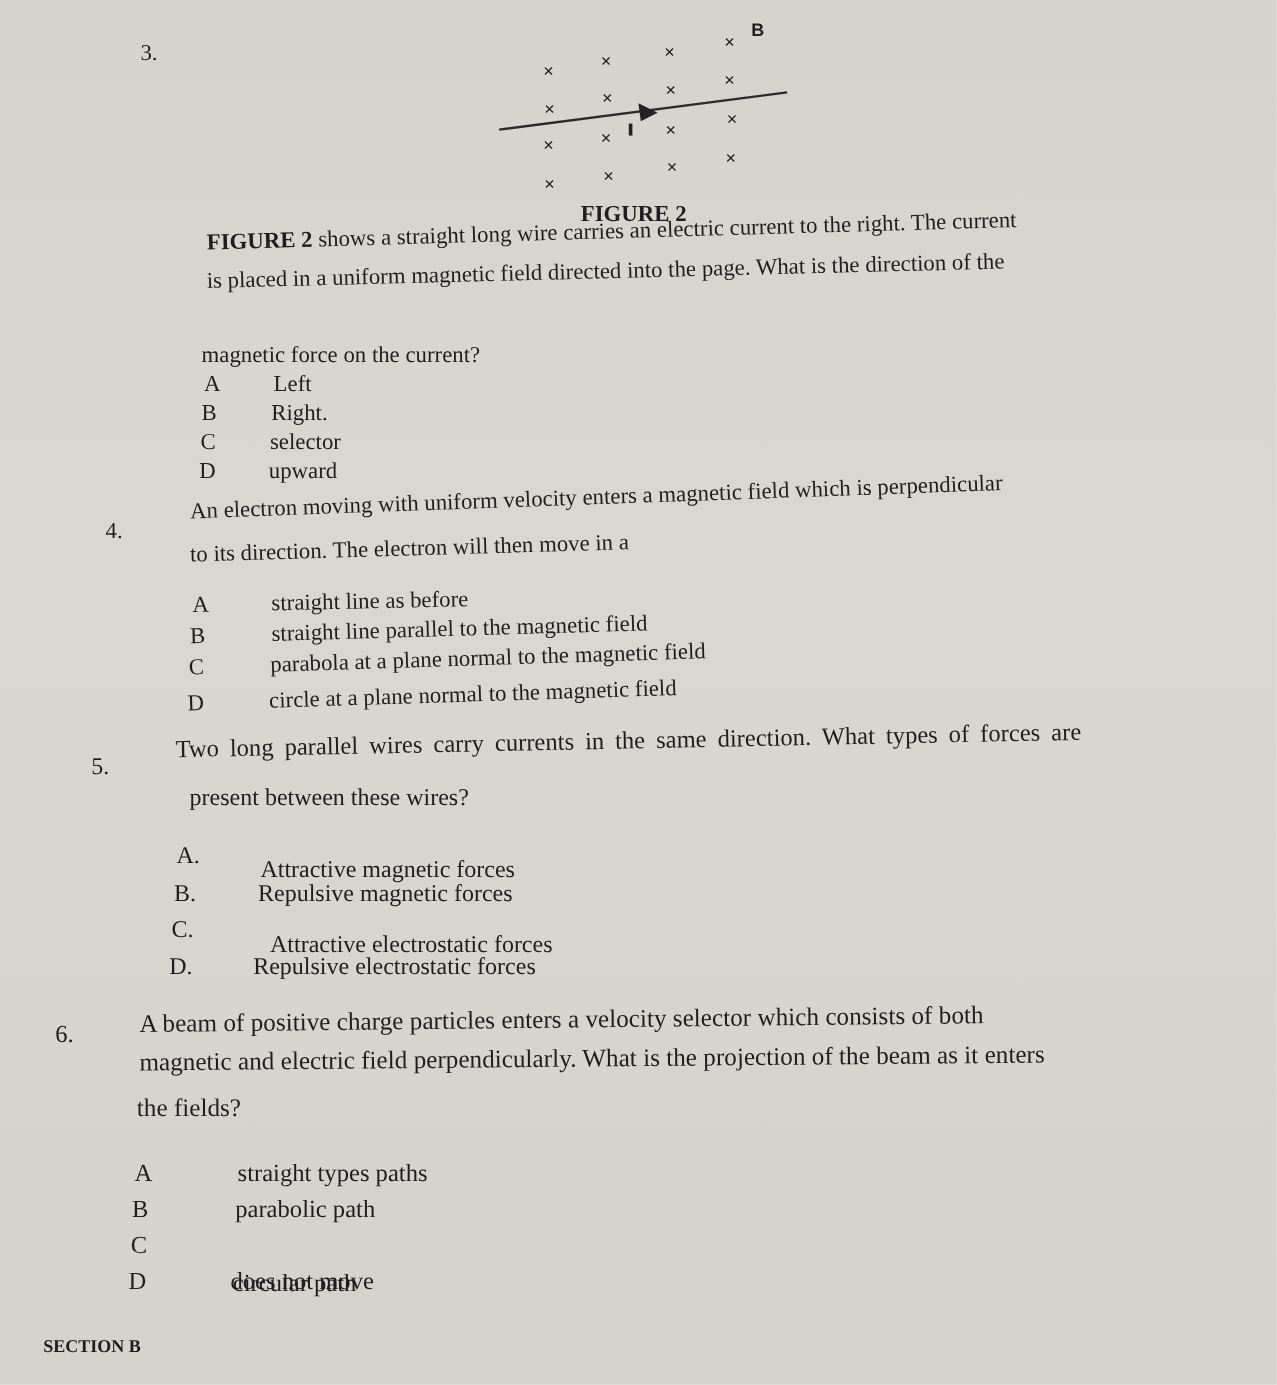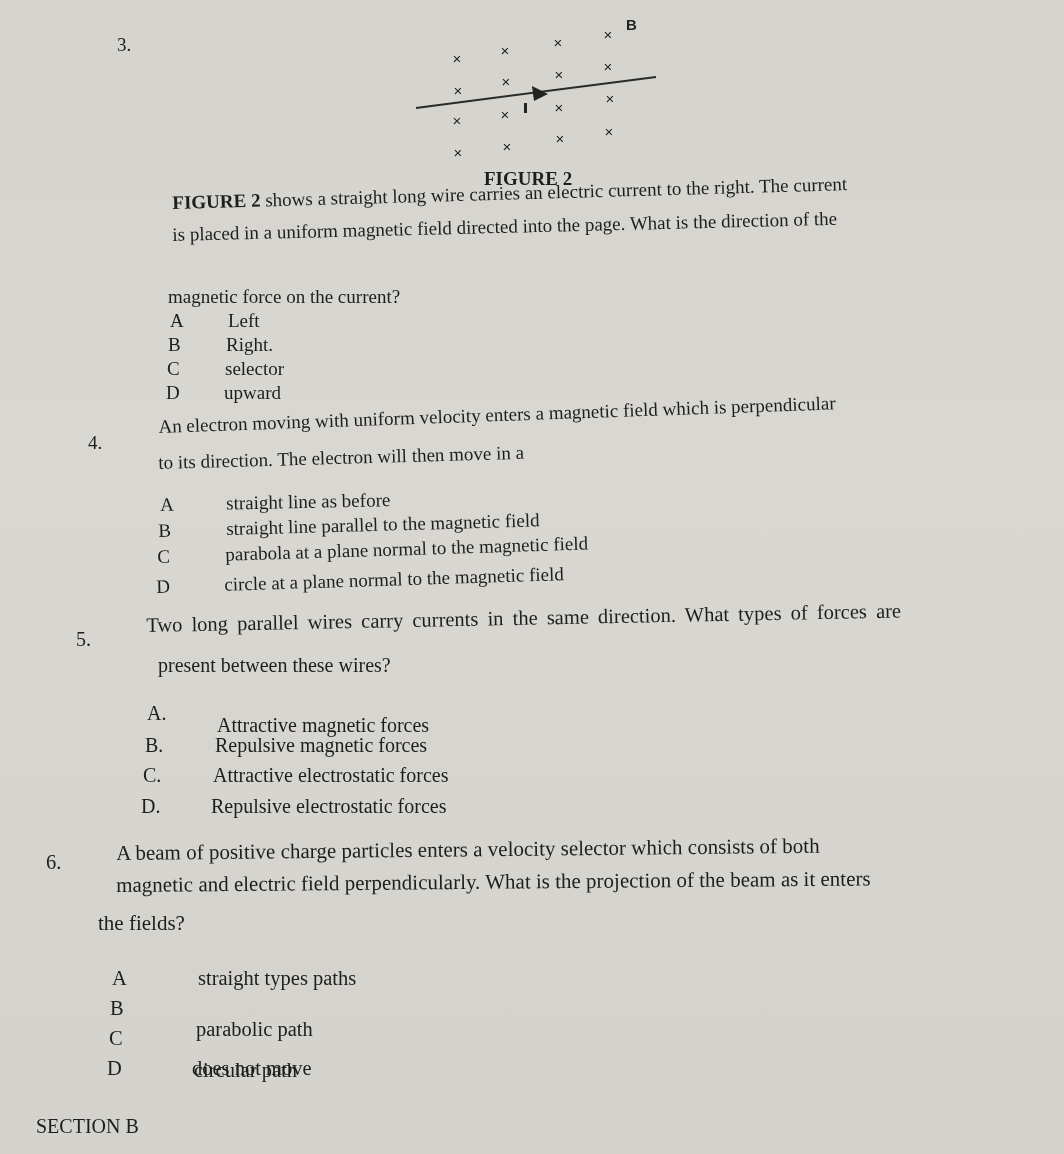--- a/index.html
+++ b/index.html
@@ -10,21 +10,21 @@
     color:#1e1e1e;
   }
   .abs { position:absolute; white-space:nowrap; }
   .qnum { font-size:19px; }
   .stem { font-size:19px; line-height:26px; }
   .opt-letter { font-size:19px; }
   .opt-text { font-size:19px; }
   .bold { font-weight:bold; }
   .fig { position:absolute; left:400px; top:0; width:280px; height:200px; }
   .fig-label { font-size:19px; font-weight:bold; }
-  .section { font-size:20px; font-weight:normal; }
+  .section { font-size:15px; font-weight:bold; }
 </style>
 </head>
 <body>
 
 <div class="abs qnum" style="left:117px;top:34px;">3.</div>
 
 <div class="fig">
   <svg width="280" height="200" viewBox="0 0 280 200">
     <g font-family="Liberation Sans, sans-serif" font-size="15" fill="#222" text-anchor="middle">
 
@@ -107,39 +107,39 @@
 <div class="abs" style="left:147px;top:702px;font-size:20px;">
   <span>A.</span>
   <span style="position:absolute;left:70px;margin-top:12px;">Attractive magnetic forces</span>
 </div>
 <div class="abs" style="left:145px;top:734px;font-size:20px;">
   <span>B.</span>
   <span style="position:absolute;left:70px;">Repulsive magnetic forces</span>
 </div>
 <div class="abs" style="left:143px;top:764px;font-size:20px;">
   <span>C.</span>
-  <span style="position:absolute;left:70px;">Attractive electrostatic forces</span>
+  <span style="position:absolute;left:82px;margin-top:12px;">Attractive electrostatic forces</span>
 </div>
 <div class="abs" style="left:141px;top:795px;font-size:20px;">
   <span>D.</span>
   <span style="position:absolute;left:70px;">Repulsive electrostatic forces</span>
 </div>
 
 <div class="abs qnum" style="left:46px;top:851px;font-size:20.5px;">6.</div>
 <div class="abs stem" style="left:116px;top:840px;font-size:21px;transform:rotate(-0.6deg);transform-origin:left top;">A beam of positive charge particles enters a velocity selector which consists of both</div>
 <div class="abs stem" style="left:116px;top:872px;font-size:21px;transform:rotate(-0.5deg);transform-origin:left top;">magnetic and electric field perpendicularly. What is the projection of the beam as it enters</div>
-<div class="abs stem" style="left:98px;top:910px;font-size:21px;">the fields?</div>
+<div class="abs stem" style="left:114px;top:910px;font-size:21px;">the fields?</div>
 
 <div class="abs" style="left:112px;top:967px;font-size:20.5px;">
   <span>A</span>
   <span style="position:absolute;left:86px;">straight types paths</span>
 </div>
 <div class="abs" style="left:110px;top:997px;font-size:20.5px;">
   <span>B</span>
-  <span style="position:absolute;left:86px;margin-top:21px;">parabolic path</span>
+  <span style="position:absolute;left:86px;">parabolic path</span>
 </div>
 <div class="abs" style="left:109px;top:1027px;font-size:20.5px;">
   <span>C</span>
   <span style="position:absolute;left:85px;margin-top:32px;">circular path</span>
 </div>
 <div class="abs" style="left:107px;top:1057px;font-size:20.5px;">
   <span>D</span>
   <span style="position:absolute;left:85px;">does not move</span>
 </div>
 

